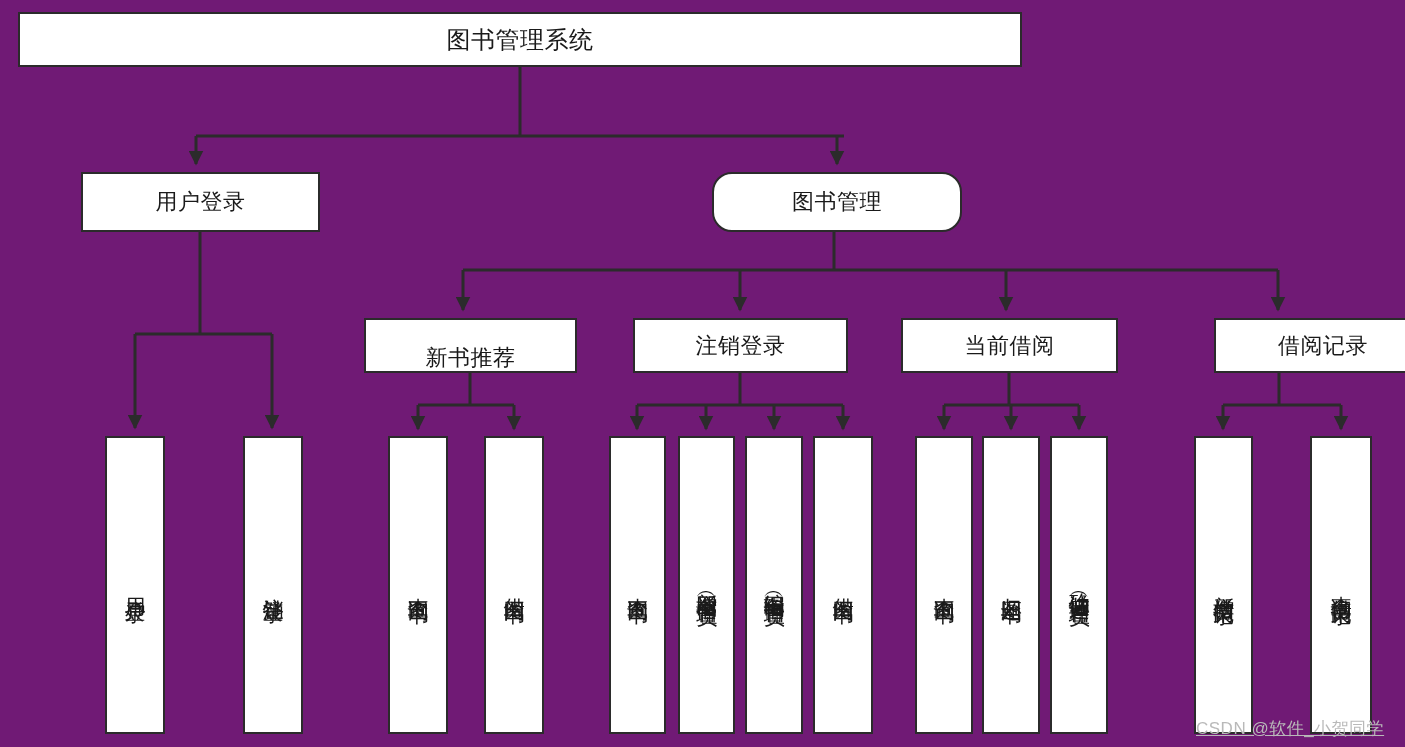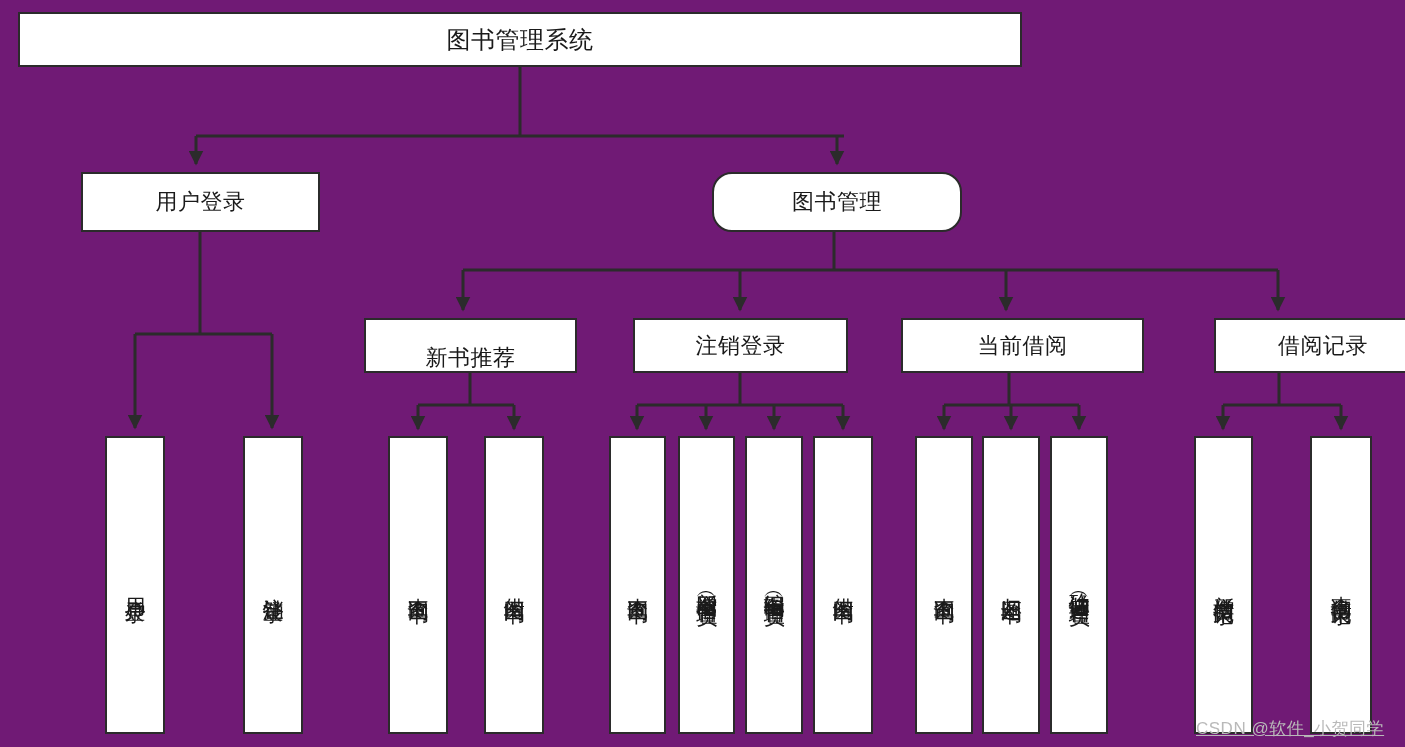--- a/index.html
+++ b/index.html
@@ -133,21 +133,21 @@
   <div class="node" style="left:712px; top:172px; width:250px; height:60px;border-radius:20px;">
     <span>图书管理</span>
   </div>
 
   <div class="node" style="left:364px; top:318px; width:213px; height:55px;align-items:flex-end;">
     <span>新书推荐</span>
   </div>
   <div class="node" style="left:633px; top:318px; width:215px; height:55px;">
     <span>注销登录</span>
   </div>
-  <div class="node" style="left:901px; top:318px; width:243px; height:55px;">
+  <div class="node" style="left:901px; top:318px; width:217px; height:55px;">
     <span>当前借阅</span>
   </div>
   <div class="node" style="left:1170px; top:318px; width:218px; height:55px;margin-left:44px;">
     <span>借阅记录</span>
   </div>
 
   <div class="node vert" style="left:105px; top:436px; width:60px; height:298px;">
     <span class="vtxt">用户登录</span>
   </div>
   <div class="node vert" style="left:243px; top:436px; width:60px; height:298px;">

